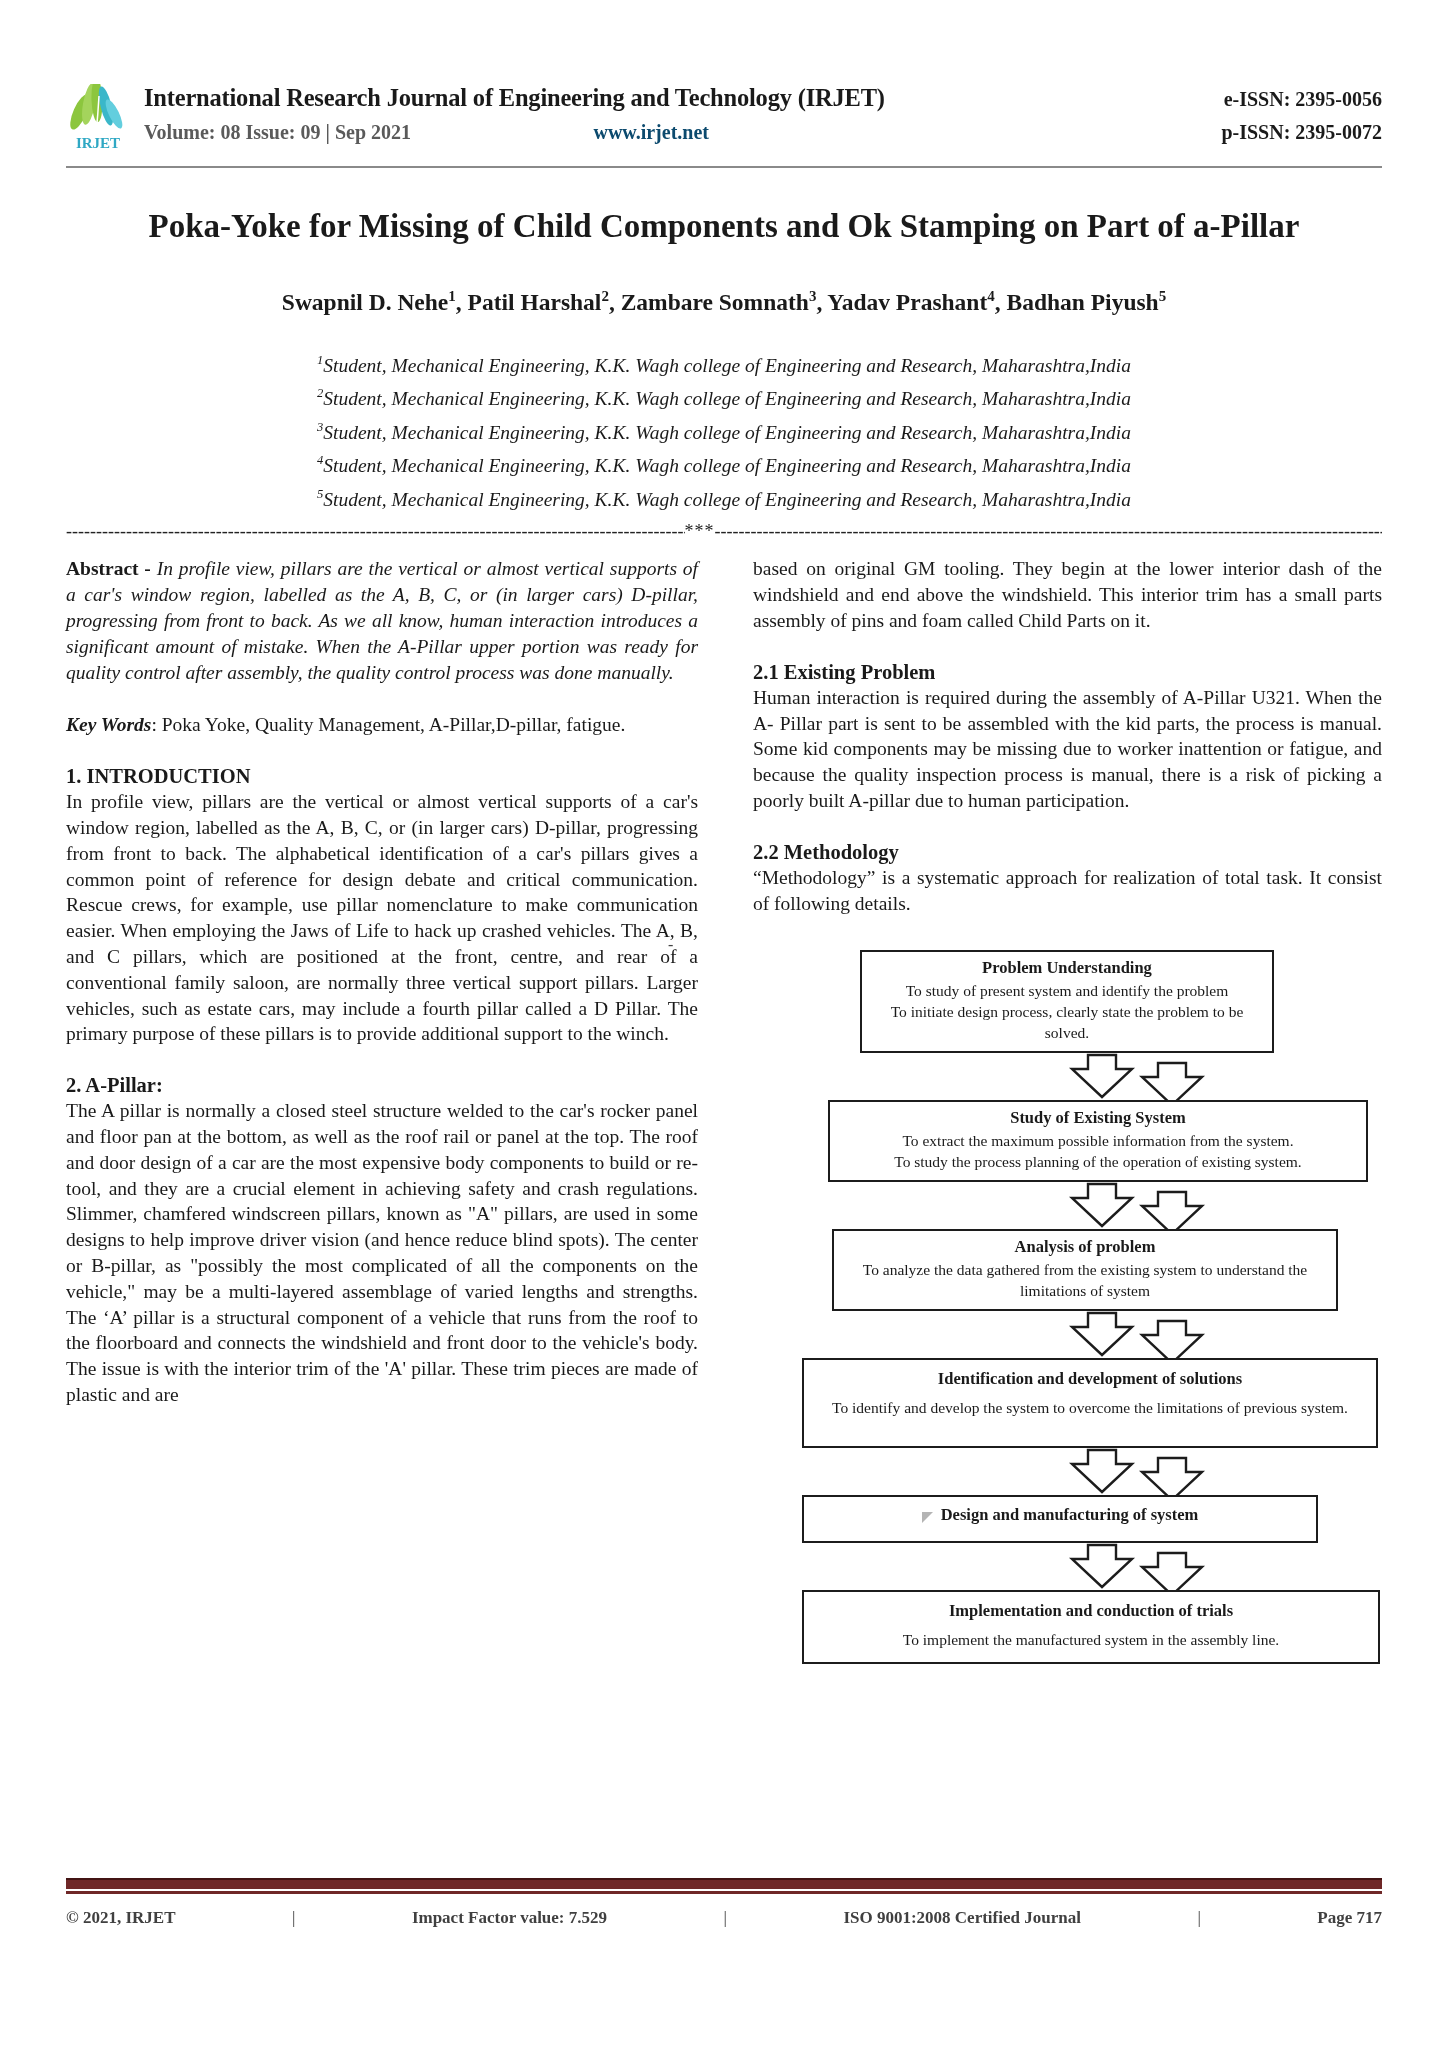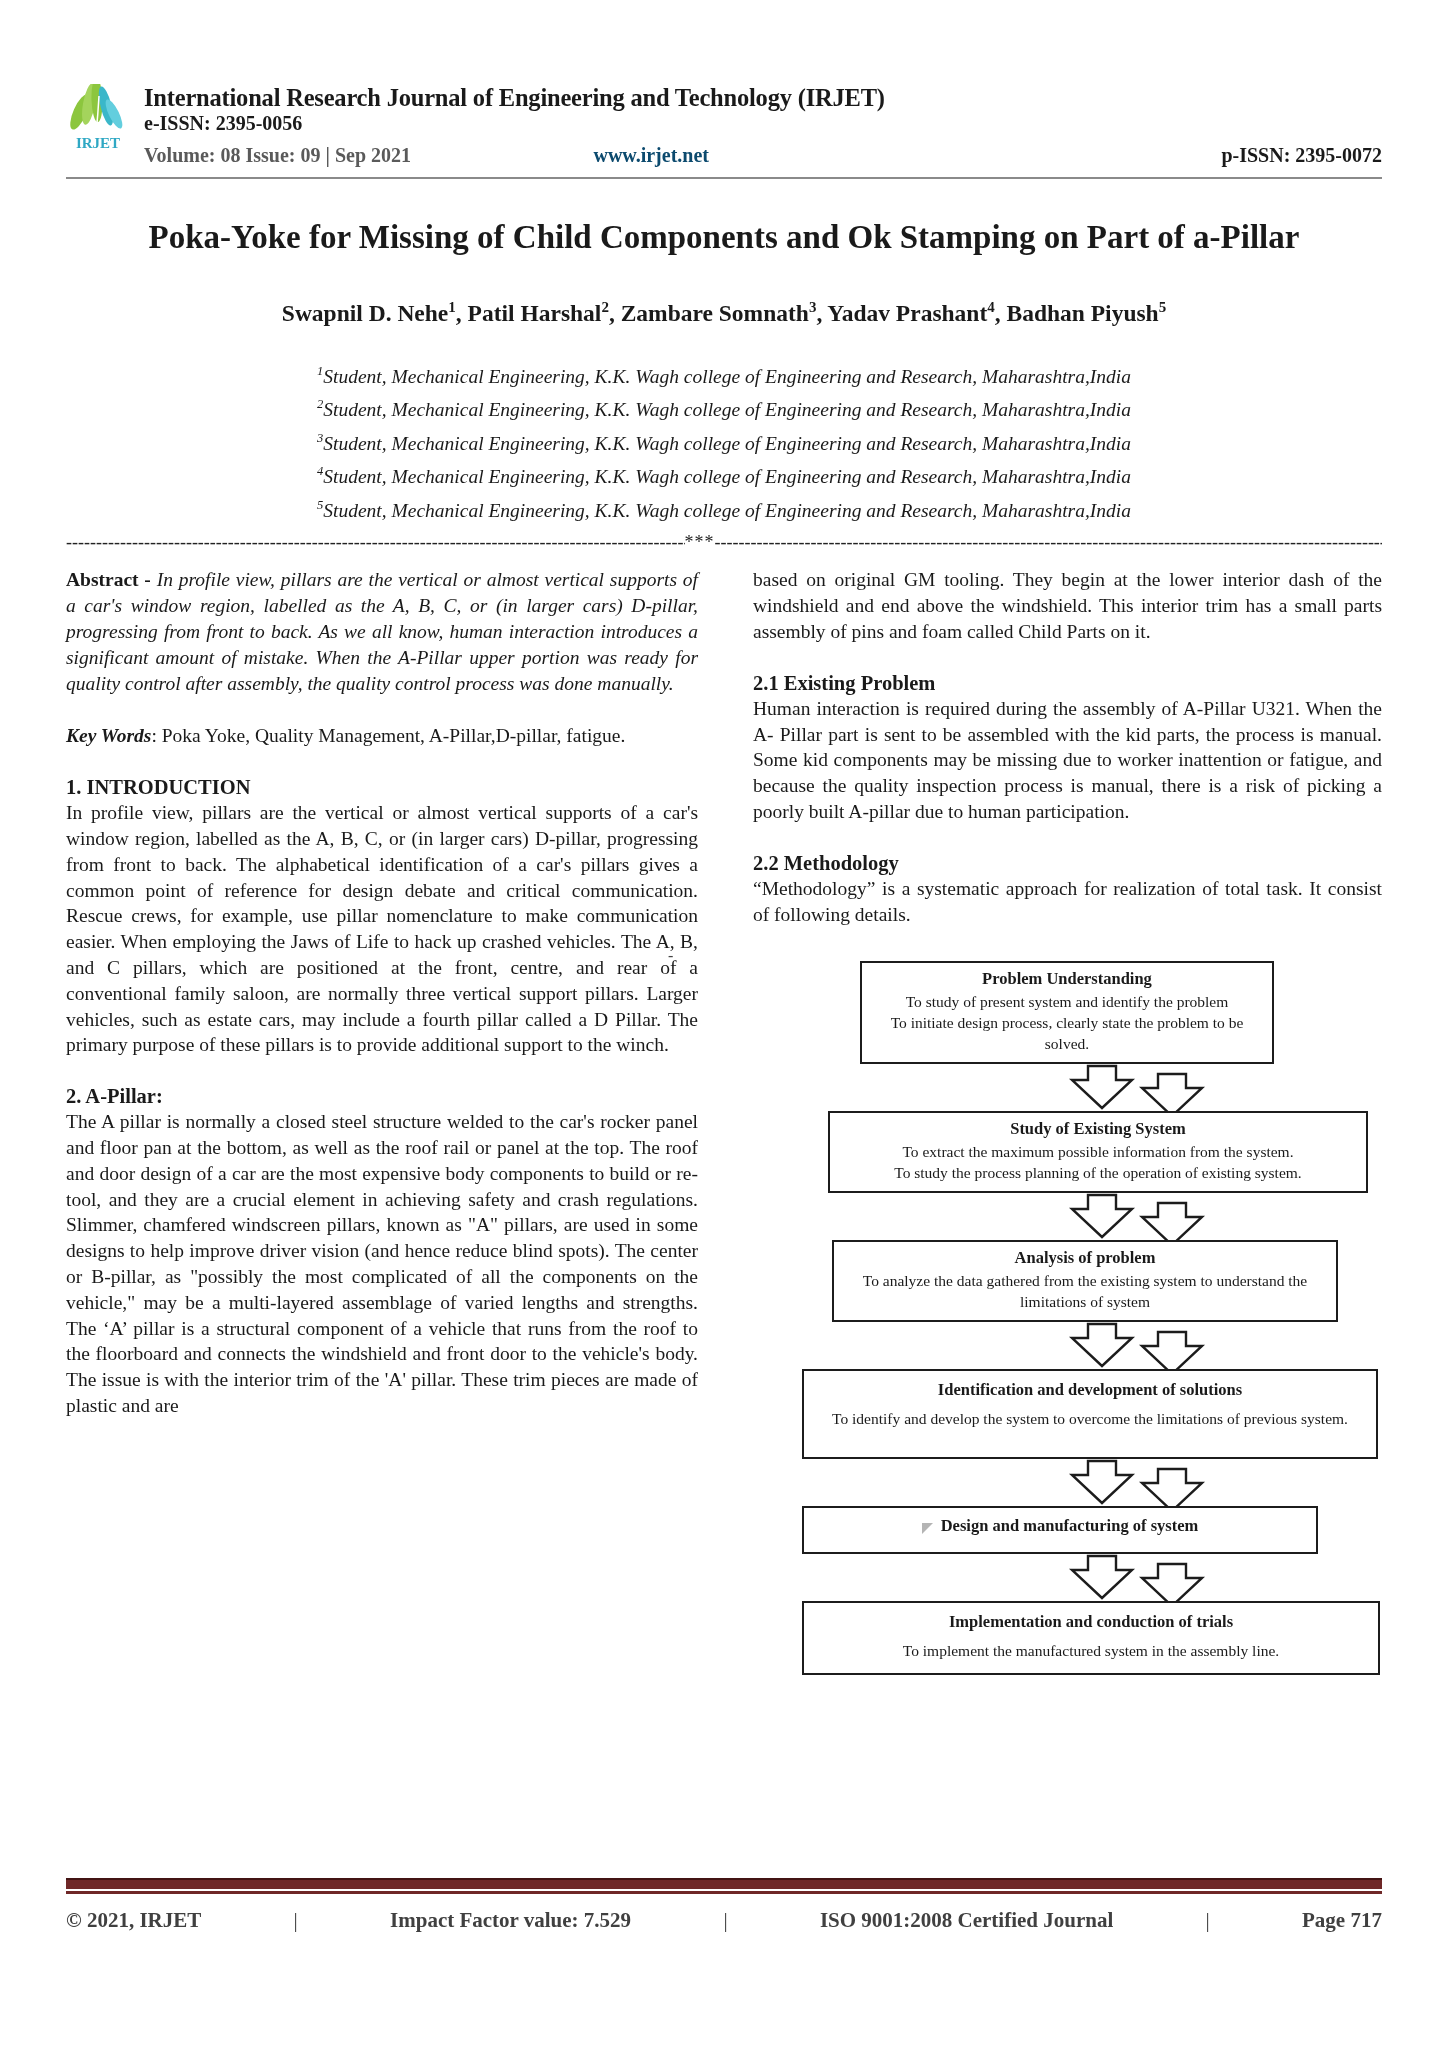--- a/index.html
+++ b/index.html
@@ -7,21 +7,21 @@
     width:1448px;height:2048px;position:relative;overflow:hidden;
     background:#ffffff;color:#1a1a1a;
     font-family:"Liberation Serif","DejaVu Serif",serif;
   }
   .page{position:absolute;inset:0;padding:0 66px;box-sizing:border-box;}
 
   
   .hdr{display:flex;align-items:flex-start;margin-top:84px;}
   .logo{width:64px;flex:0 0 64px;margin-right:14px;text-align:center;}
   .hdr-mid{flex:1 1 auto;}
-  .hdr-row1{display:flex;justify-content:space-between;align-items:baseline;flex-direction:column;}
+  .hdr-row1{display:flex;justify-content:space-between;align-items:baseline;}
   .journal-name{font-weight:bold;font-size:24.5px;letter-spacing:-0.2px;}
   .issn{font-weight:bold;font-size:20px;white-space:nowrap;}
   .hdr-row2{display:flex;justify-content:space-between;align-items:baseline;margin-top:9px;}
   .vol{font-weight:bold;font-size:20px;color:#5a5a5a;}
   .site{font-weight:bold;font-size:20px;color:#0c4a6e;margin-right:330px;}
   .hdr-rule{border-top:2px solid #8a8a8a;margin-top:10px;}
 
   
   .paper-title{
     text-align:center;font-weight:bold;font-size:33px;line-height:1.7;
@@ -73,21 +73,21 @@
             border-right:11px solid transparent;vertical-align:middle;
             margin-right:8px;transform:translateY(1px);}
   .wavy{text-decoration:underline;text-decoration-style:wavy;text-decoration-color:#cc2222;
         text-decoration-thickness:1px;text-underline-offset:3px;}
 
   
   .footer{position:absolute;left:66px;right:66px;top:1878px;}
   .fbar1{height:9px;background:#6f2828;border-top:2px solid #431414;}
   .fbar2{height:3px;background:#6f2828;margin-top:2px;}
   .foot-row{display:flex;justify-content:space-between;align-items:baseline;
-            margin-top:14px;font-weight:bold;font-size:21px;color:#404040;}
+            margin-top:14px;font-weight:bold;font-size:17px;color:#404040;}
   .foot-row .pipe{color:#404040;font-weight:normal;}
 </style>
 </head>
 <body>
 
 <div class="page">
 
   <div class="hdr">
     <div class="logo">
       <svg width="64" height="68" viewBox="0 0 64 68">

